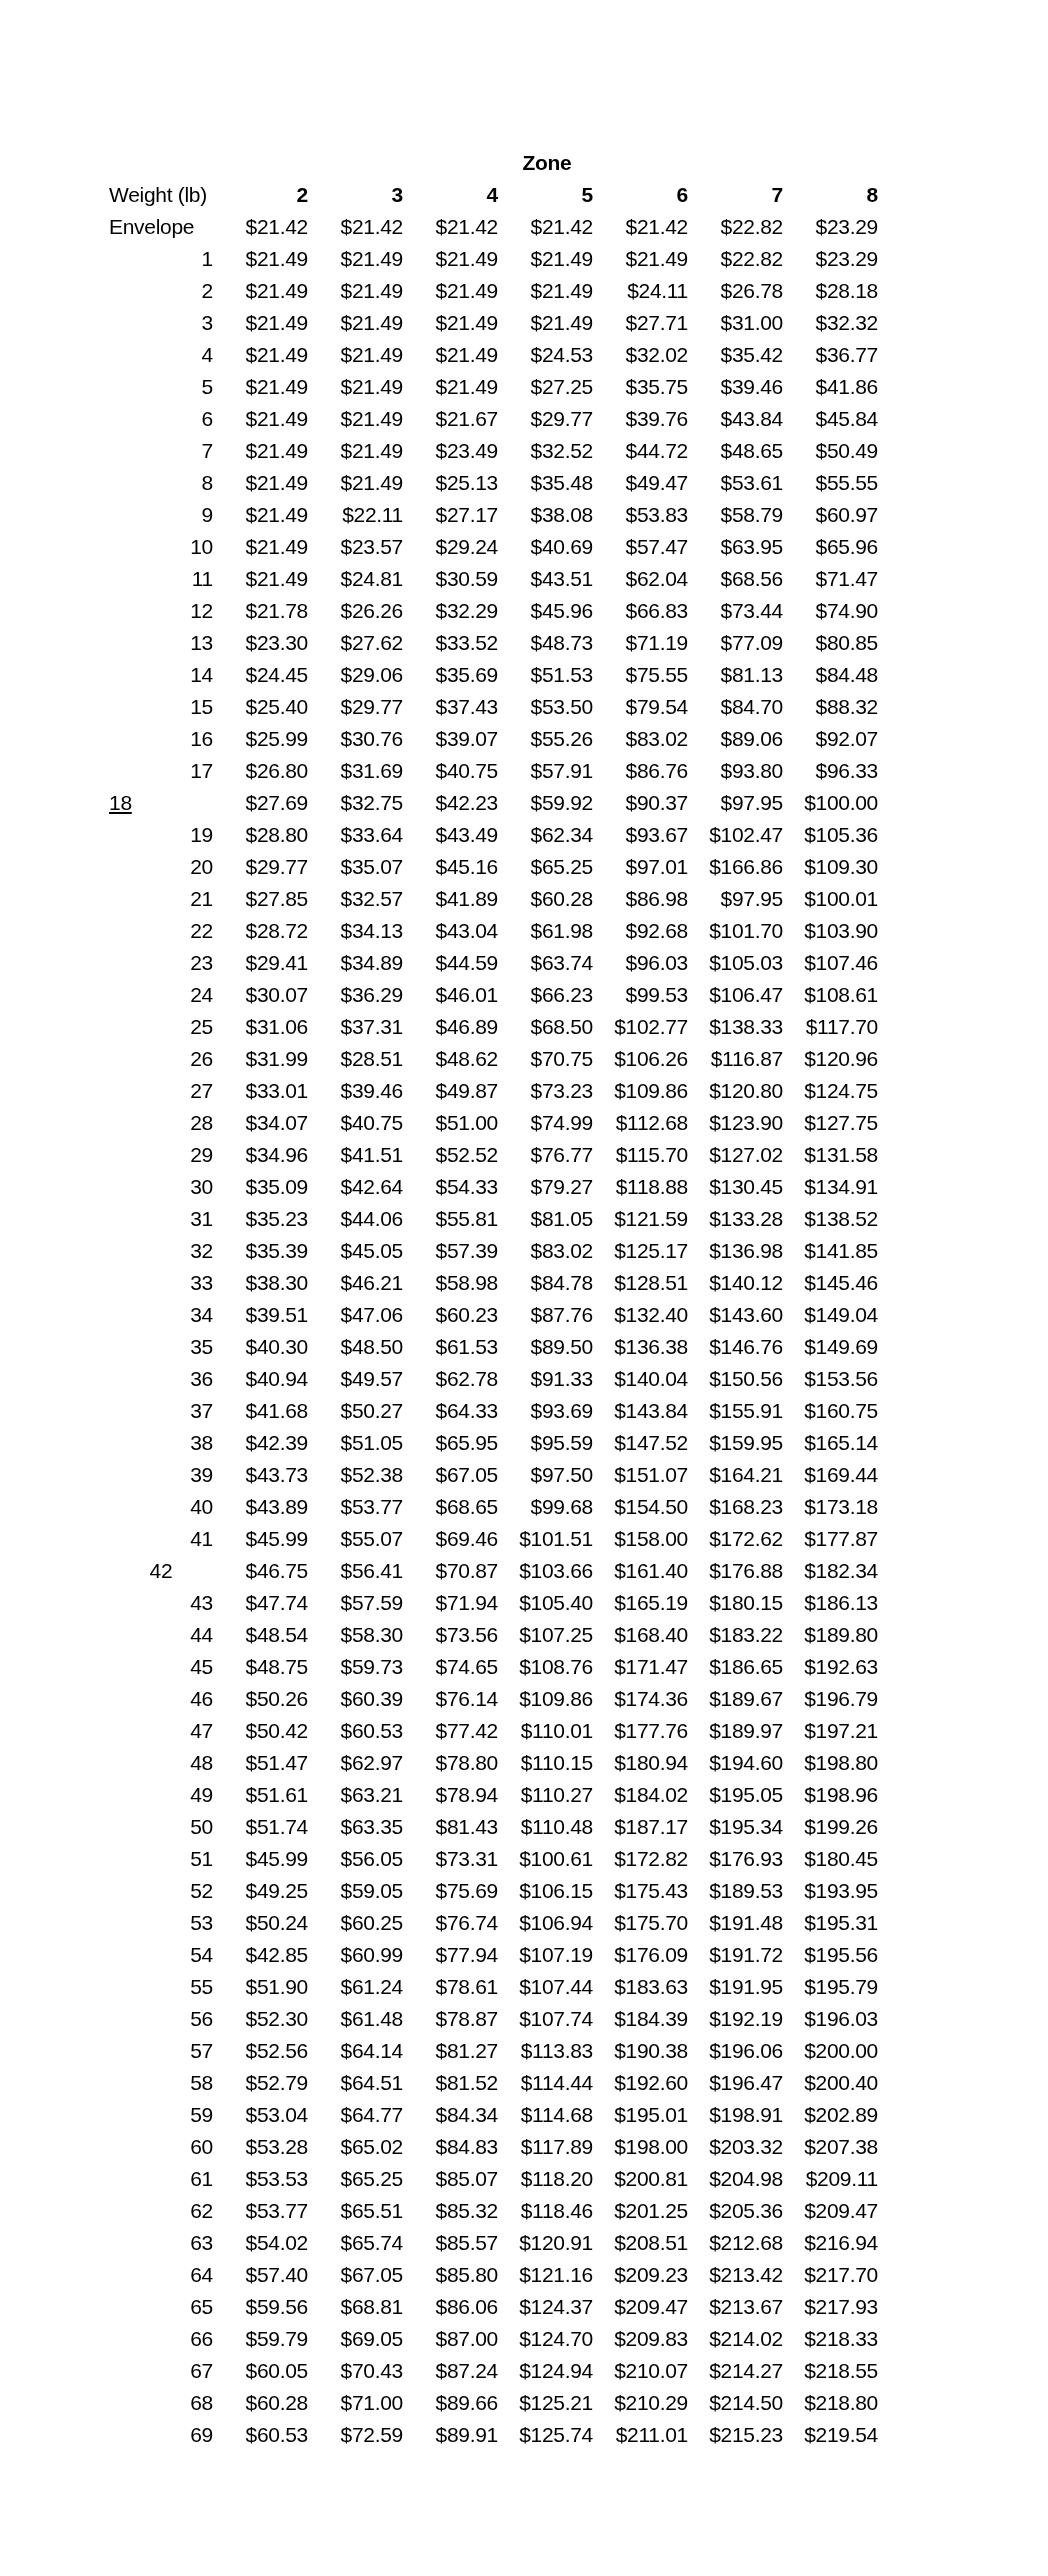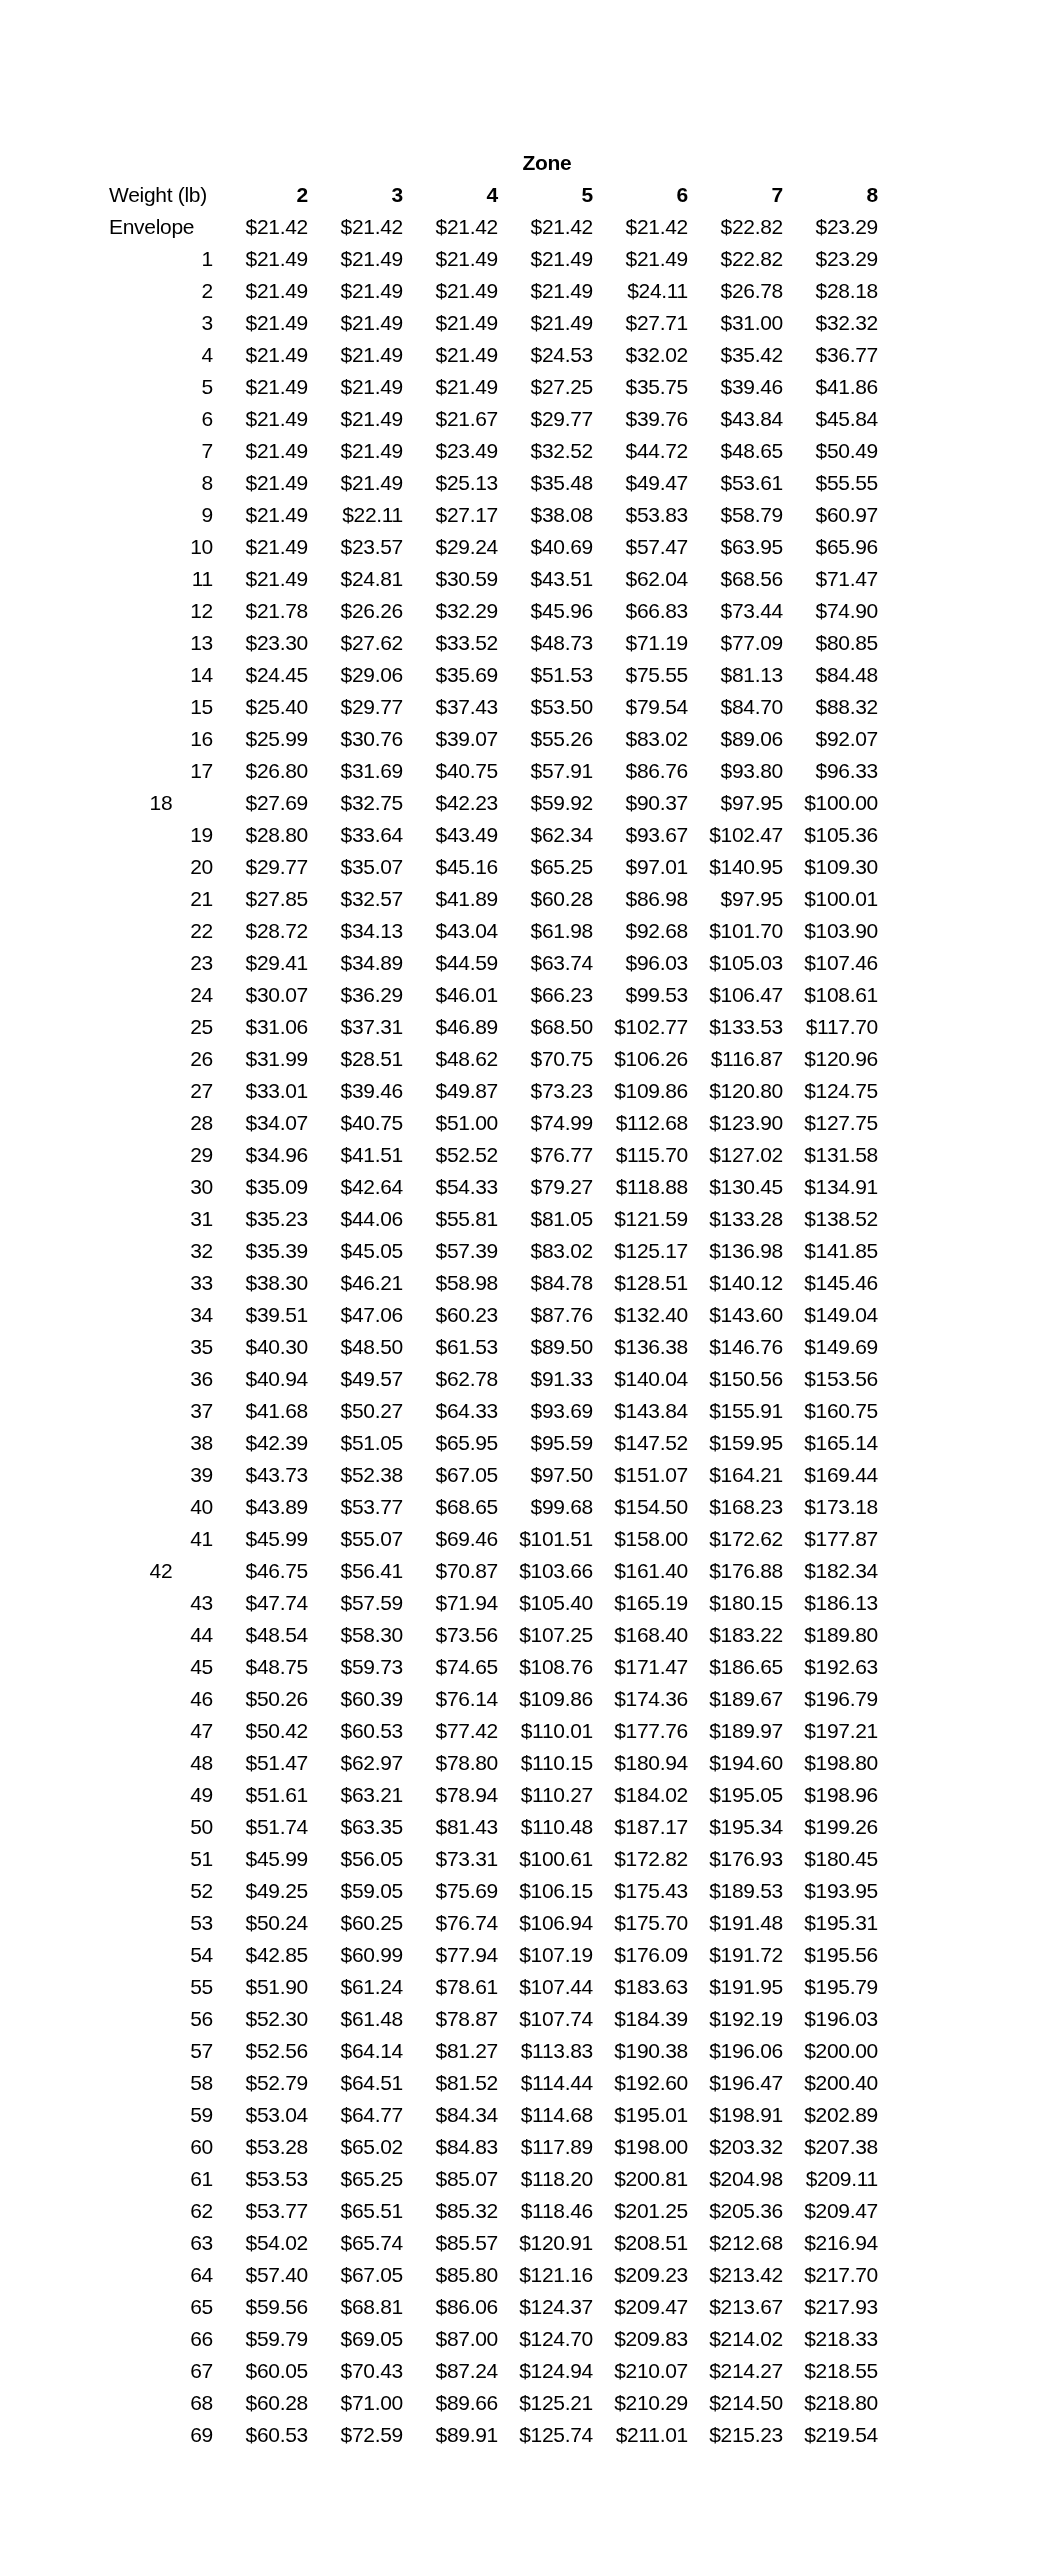--- a/index.html
+++ b/index.html
@@ -231,21 +231,21 @@
     <div class="cell wcol" style="text-align: right;">17</div>
   <div class="cell zcol">$26.80</div>
           <div class="cell zcol">$31.69</div>
           <div class="cell zcol">$40.75</div>
           <div class="cell zcol">$57.91</div>
           <div class="cell zcol">$86.76</div>
           <div class="cell zcol">$93.80</div>
           <div class="cell zcol">$96.33</div>
         </div>
         <div class="row">
-    <div class="cell wcol" style="text-align: center;">18</div>
+    <div class="cell wcol" style="text-align: left; text-decoration: underline;">18</div>
   <div class="cell zcol">$27.69</div>
           <div class="cell zcol">$32.75</div>
           <div class="cell zcol">$42.23</div>
           <div class="cell zcol">$59.92</div>
           <div class="cell zcol">$90.37</div>
           <div class="cell zcol">$97.95</div>
           <div class="cell zcol">$100.00</div>
         </div>
         <div class="row">
     <div class="cell wcol" style="text-align: right;">19</div>
@@ -257,21 +257,21 @@
           <div class="cell zcol">$102.47</div>
           <div class="cell zcol">$105.36</div>
         </div>
         <div class="row">
     <div class="cell wcol" style="text-align: right;">20</div>
   <div class="cell zcol">$29.77</div>
           <div class="cell zcol">$35.07</div>
           <div class="cell zcol">$45.16</div>
           <div class="cell zcol">$65.25</div>
           <div class="cell zcol">$97.01</div>
-          <div class="cell zcol">$140.95</div>
+          <div class="cell zcol">$166.86</div>
           <div class="cell zcol">$109.30</div>
         </div>
         <div class="row">
     <div class="cell wcol" style="text-align: right;">21</div>
   <div class="cell zcol">$27.85</div>
           <div class="cell zcol">$32.57</div>
           <div class="cell zcol">$41.89</div>
           <div class="cell zcol">$60.28</div>
           <div class="cell zcol">$86.98</div>
           <div class="cell zcol">$97.95</div>
@@ -307,21 +307,21 @@
           <div class="cell zcol">$106.47</div>
           <div class="cell zcol">$108.61</div>
         </div>
         <div class="row">
     <div class="cell wcol" style="text-align: right;">25</div>
   <div class="cell zcol">$31.06</div>
           <div class="cell zcol">$37.31</div>
           <div class="cell zcol">$46.89</div>
           <div class="cell zcol">$68.50</div>
           <div class="cell zcol">$102.77</div>
-          <div class="cell zcol">$133.53</div>
+          <div class="cell zcol">$138.33</div>
           <div class="cell zcol">$117.70</div>
         </div>
         <div class="row">
     <div class="cell wcol" style="text-align: right;">26</div>
   <div class="cell zcol">$31.99</div>
           <div class="cell zcol">$28.51</div>
           <div class="cell zcol">$48.62</div>
           <div class="cell zcol">$70.75</div>
           <div class="cell zcol">$106.26</div>
           <div class="cell zcol">$116.87</div>

